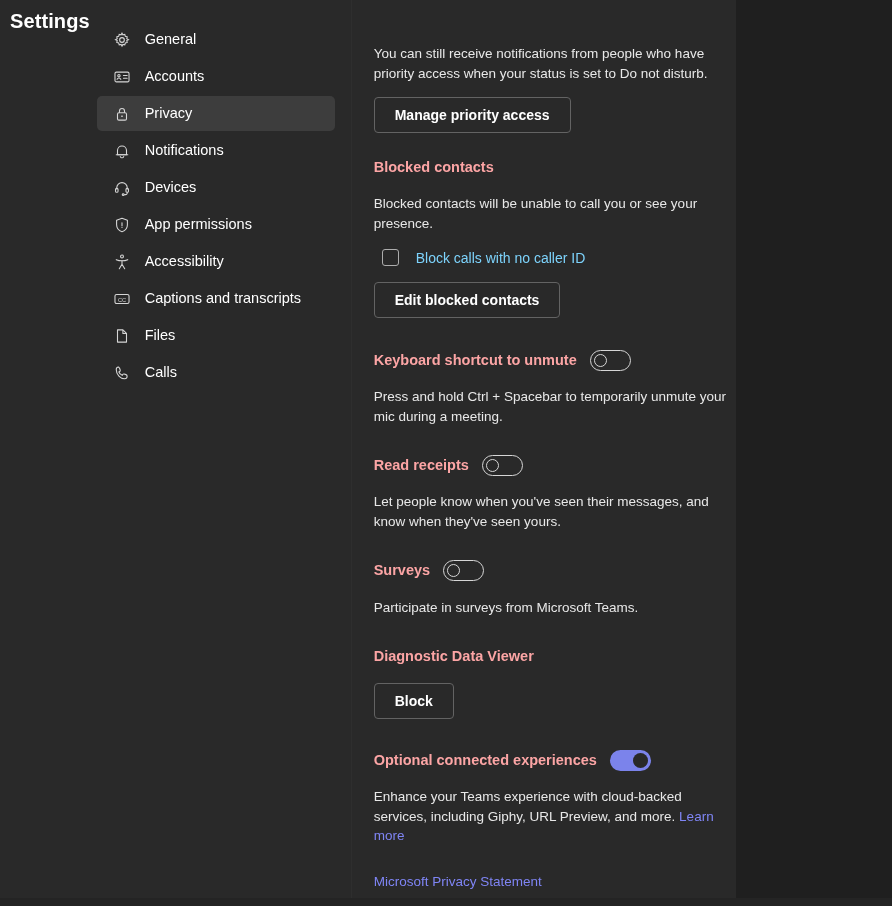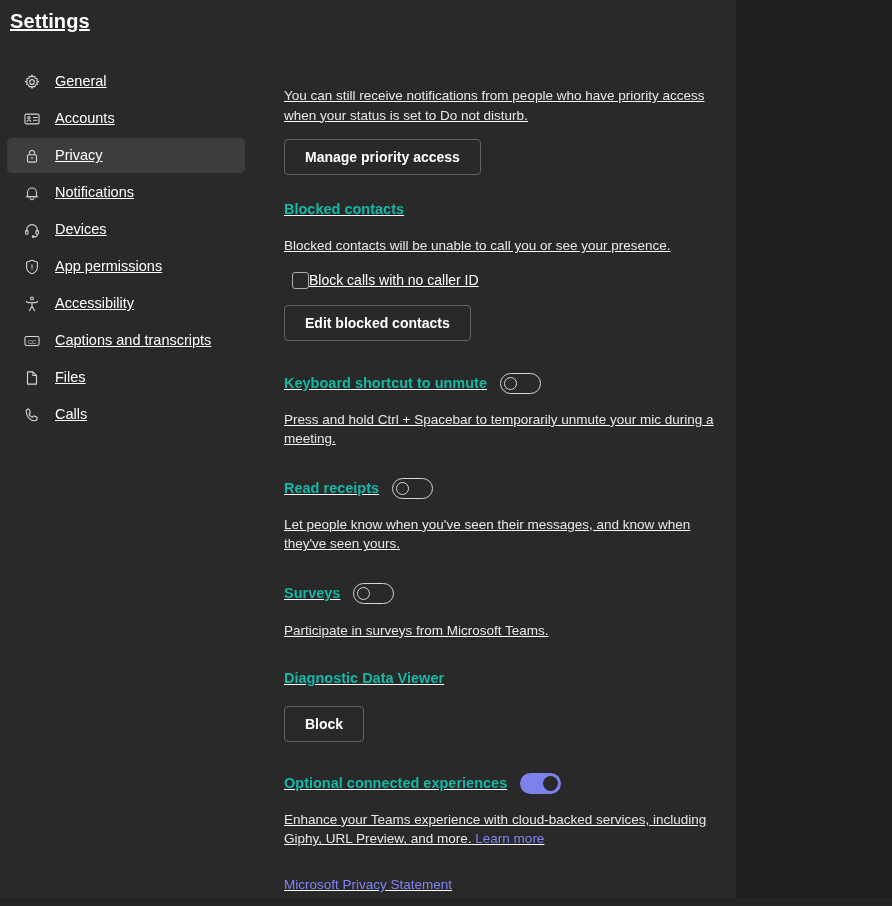--- a/index.html
+++ b/index.html
@@ -14,22 +14,21 @@
     font-family: "Liberation Sans", sans-serif;
     color: #ffffff;
     -webkit-font-smoothing: antialiased;
   }
   #app {
     position: relative;
     width: 736px;
     height: 906px;
     background: #292929;
     display: flex;
-    flex-direction: column;
-    text-decoration: underline;
+    flex-direction: row;
   }
   
   .header {
     height: 42px;
     flex: 0 0 42px;
     background: #292929;
     display: flex;
     align-items: center;
     padding-left: 10px;
     box-sizing: border-box;
@@ -98,21 +97,21 @@
     font-size: 13.5px;
     color: #e8e8e8;
     line-height: 19.5px;
     max-width: 460px;
     margin: 0;
   }
   .para.wide { max-width: 485px; }
   .section-head {
     font-size: 14.5px;
     font-weight: bold;
-    color: #14b8a6;
+    color: #fca5a5;
     margin: 0;
     line-height: 1.2;
   }
   .btn {
     display: inline-flex;
     align-items: center;
     justify-content: center;
     background: #292929;
     border: 1px solid #636363;
     border-radius: 4px;
@@ -138,21 +137,22 @@
     width: 17px;
     height: 17px;
     border: 1px solid #adadad;
     border-radius: 3px;
     background: transparent;
     box-sizing: border-box;
     flex: 0 0 17px;
   }
   .checkbox-label {
     font-size: 14px;
-    color: #ffffff;
+    color: #7dd3fc;
+    margin-left: 17px;
   }
   
   .toggle {
     width: 41px;
     height: 21px;
     border-radius: 11px;
     box-sizing: border-box;
     position: relative;
     cursor: pointer;
     flex: 0 0 41px;

